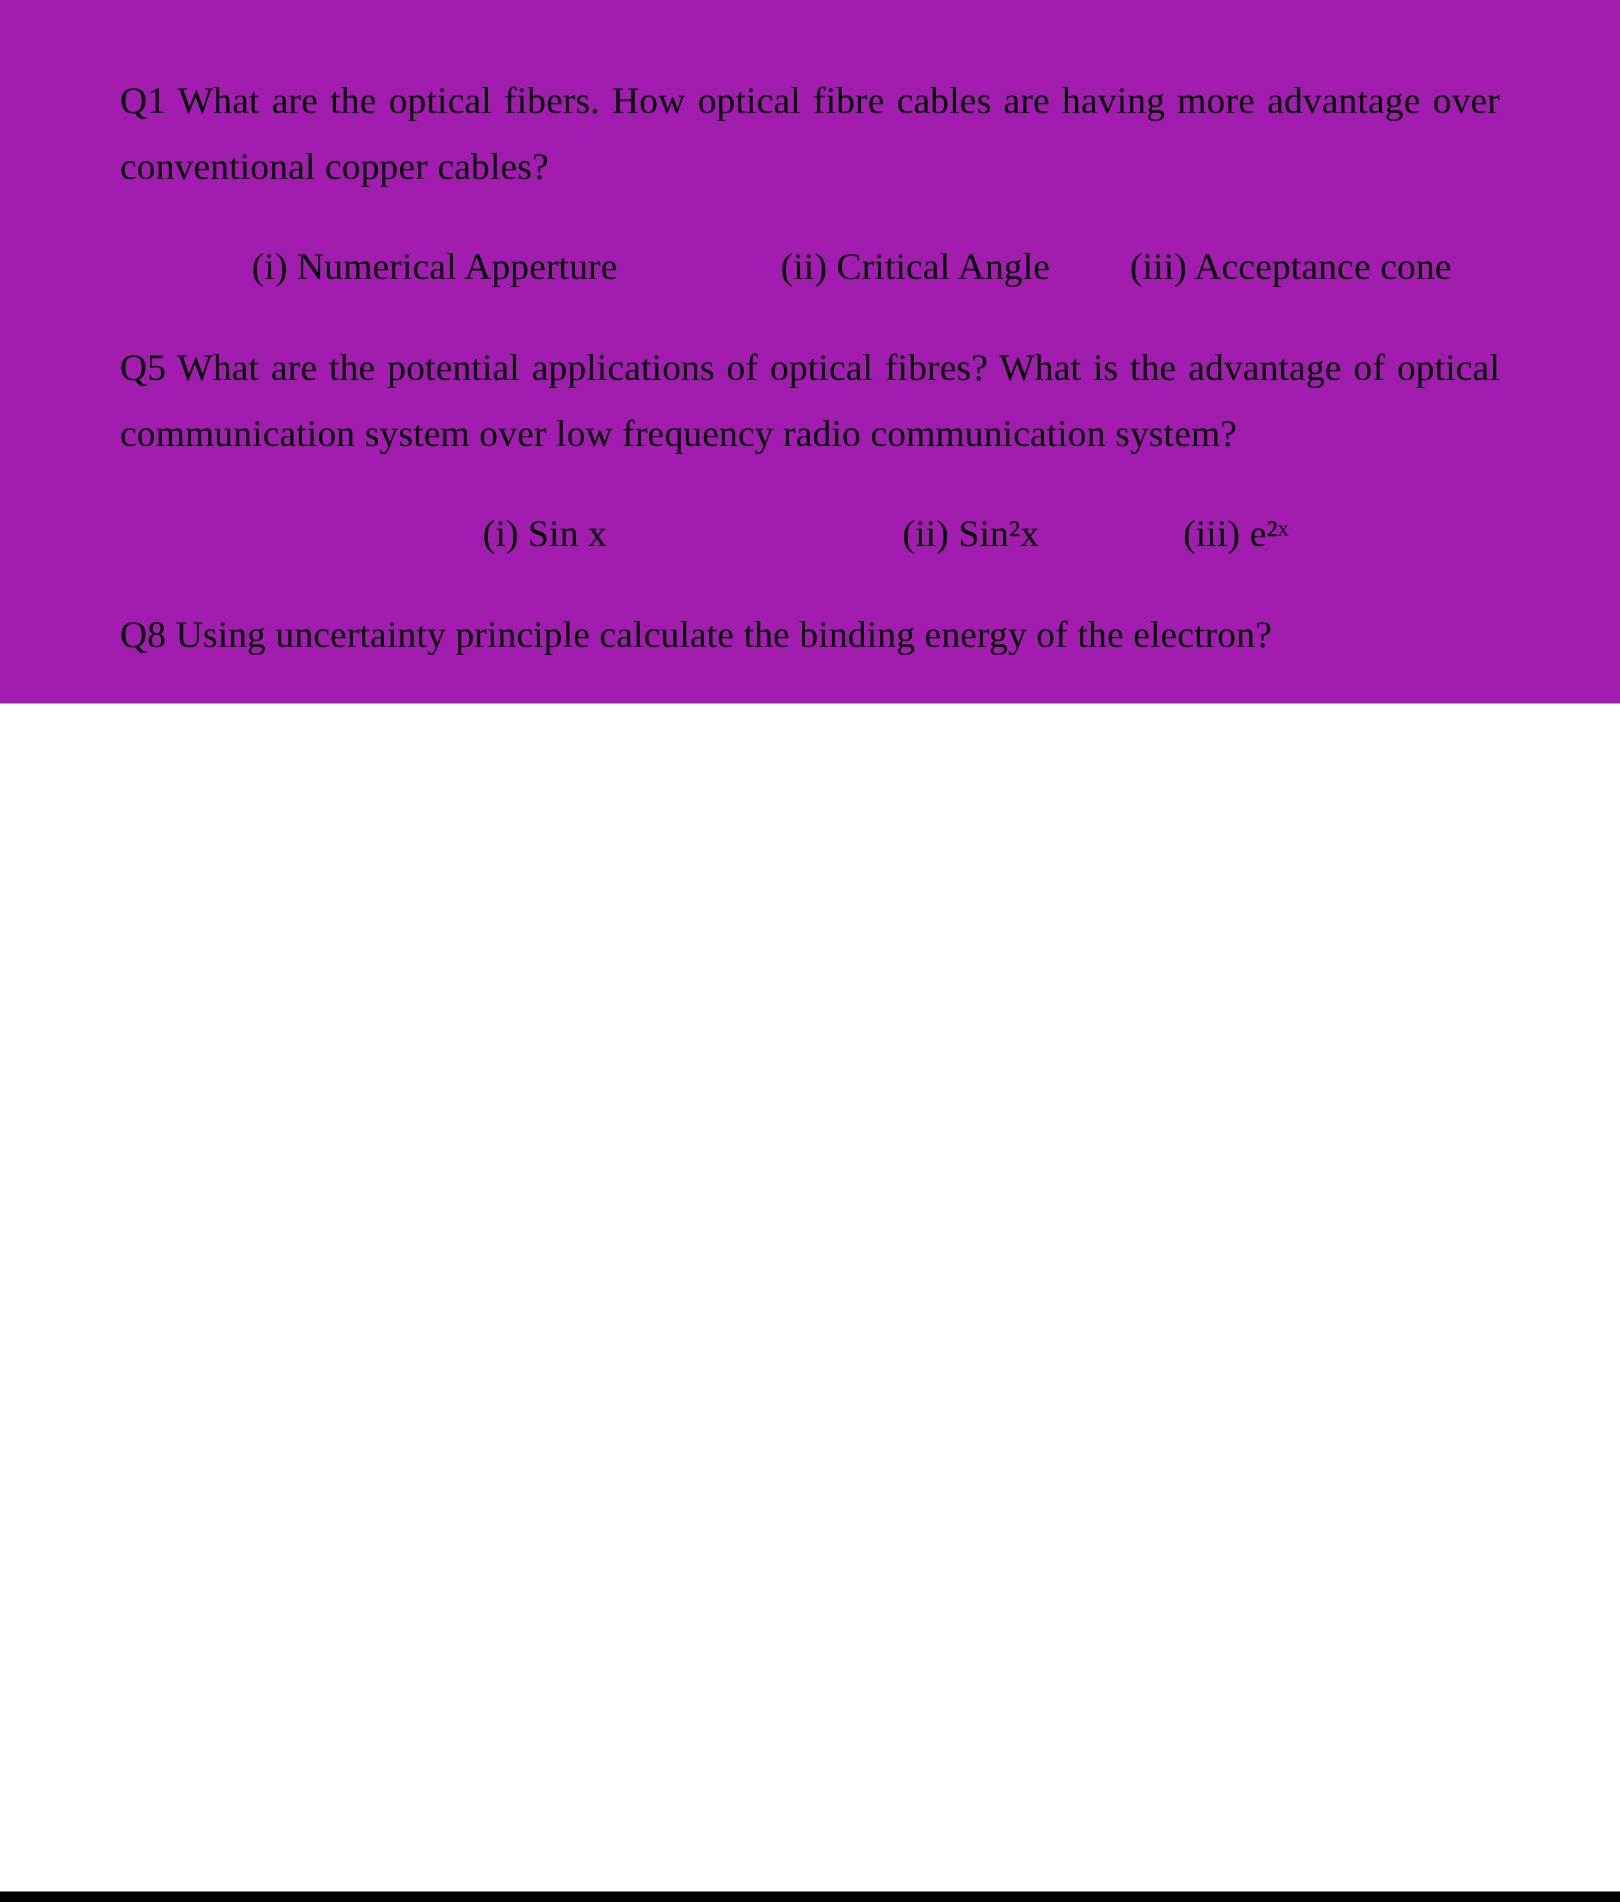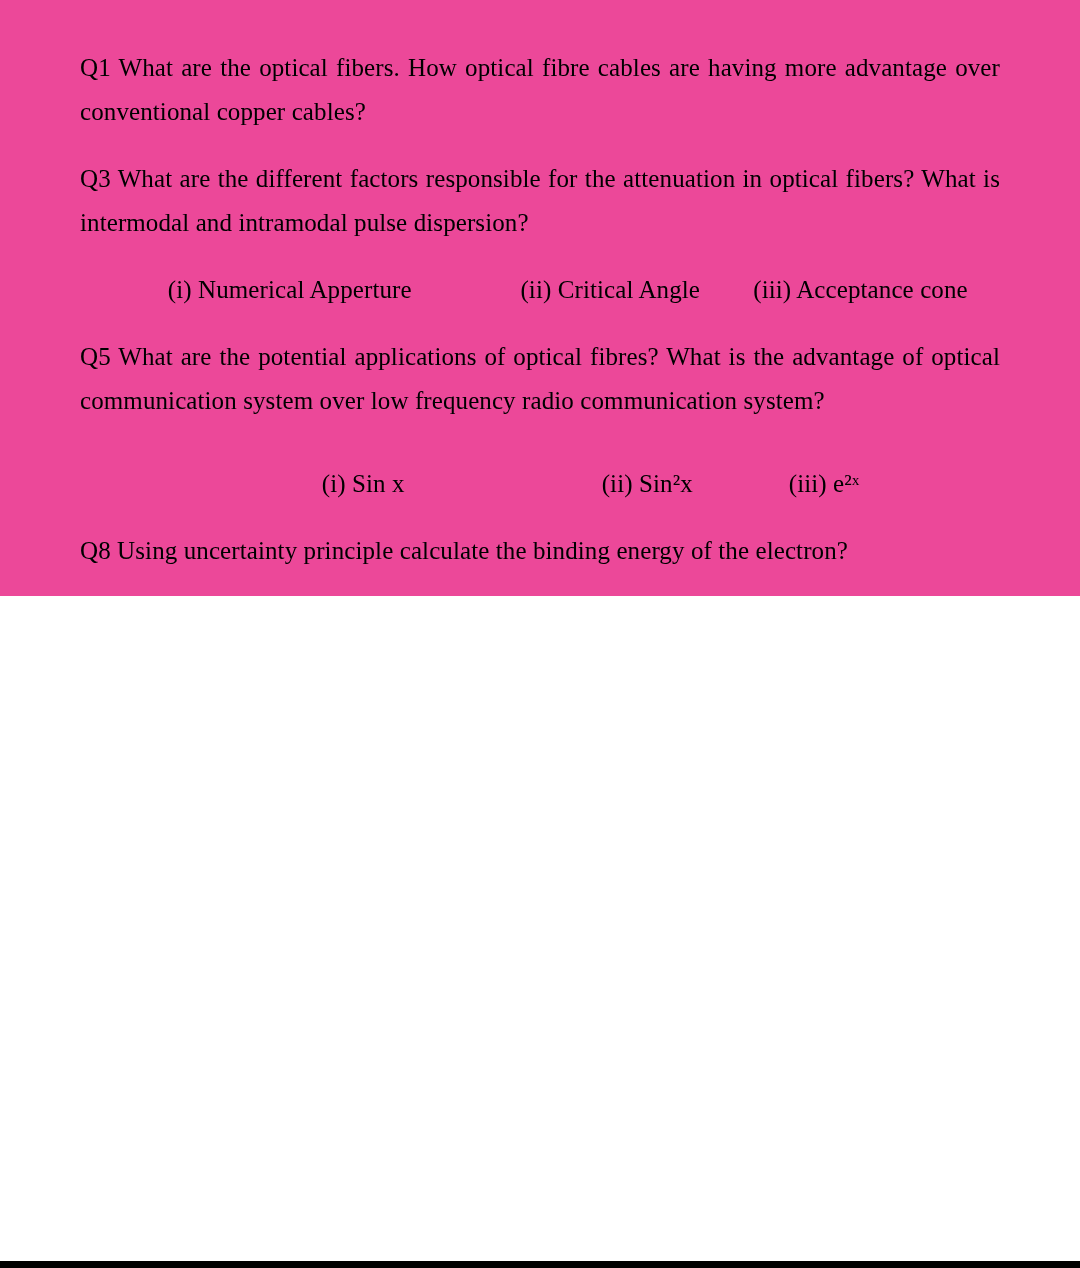--- a/index.html
+++ b/index.html
@@ -15,58 +15,57 @@
     font-family: "Liberation Serif", "DejaVu Serif", serif;
     color: #000000;
   }
   .page {
     position: absolute;
     top: 0;
     left: 0;
     width: 1080px;
     box-sizing: border-box;
     padding: 46px 80px 0 80px;
-    background: #ec4899;
+    background: #a21caf;
   }
   .para {
     margin: 0 0 23px 0;
     font-size: 25px;
     line-height: 1.76;
     text-align: justify;
     letter-spacing: 0.1px;
   }
   .options-row {
     text-align: center;
     white-space: nowrap;
   }
   .opt {
     display: inline-block;
   }
   .opt-q4-1 { width: 355px; }
   .opt-q4-2 { width: 286px; }
-  .opt-q7-1 { width: 285px; margin-top: 16px; }
+  .opt-q7-1 { width: 285px; }
   .opt-q7-2 { width: 283px; }
   .bottom-bar {
     position: absolute;
     left: 0;
     bottom: 0;
     width: 100%;
     height: 7px;
     background: #000000;
   }
 </style>
 </head>
 <body>
 
 <div class="page">
 
   <p class="para">Q1 What are the optical fibers. How optical fibre cables are having more advantage over conventional copper cables?</p>
 
 
-  <p class="para">Q3 What are the different factors responsible for the attenuation in optical fibers? What is intermodal and intramodal pulse dispersion?</p>
 
 
   <p class="para options-row">
     <span class="opt opt-q4-1">(i) Numerical Apperture</span><span class="opt opt-q4-2">(ii) Critical Angle</span><span class="opt">(iii) Acceptance cone</span>
   </p>
 
   <p class="para">Q5 What are the potential applications of optical fibres? What is the advantage of optical communication system over low frequency radio communication system?</p>
 
 
 

